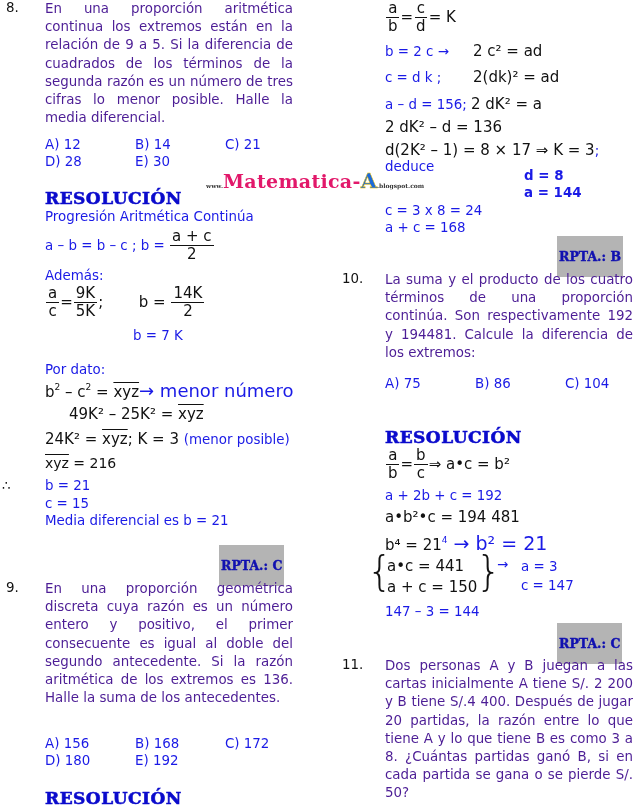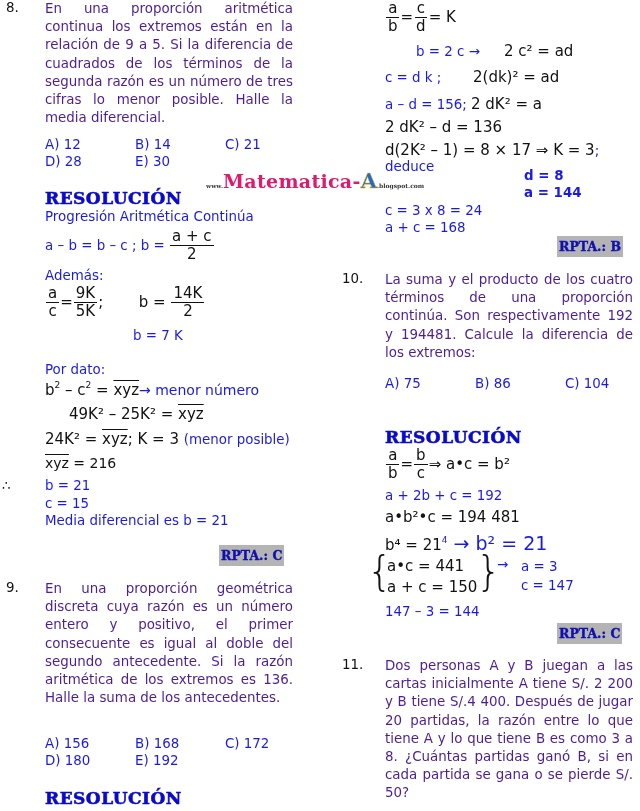--- a/index.html
+++ b/index.html
@@ -8,21 +8,21 @@
   .abs { position:absolute; }
   .blue { color:#1a1ae6; }
   .black { color:#111; }
   .num { position:absolute; color:#111; font-size:13.4px; }
   .para { position:absolute; text-align:justify; text-align-last:left; line-height:18.2px; color:#4c1d95; }
   .opts { position:absolute; line-height:17px; }
   .opts span { display:inline-block; }
   .heading { position:absolute; font-family:"DejaVu Serif", "Liberation Serif", serif; font-weight:900;
              color:#0a0acc; font-size:17px; letter-spacing:0.5px; -webkit-text-stroke:0.6px #0a0acc; }
   .rpta { position:absolute; background:#b4b4b4; color:#1010b0; font-family:"DejaVu Serif", serif;
-          font-weight:900; font-size:12.5px; padding:2px 2px; line-height:17px; -webkit-text-stroke:0.4px #1010b0; }
+          font-weight:900; font-size:12.5px; padding:12px 2px; line-height:17px; -webkit-text-stroke:0.4px #1010b0; }
   .frac { display:inline-flex; flex-direction:column; align-items:center; vertical-align:middle; line-height:17px; margin:0 1px; }
   .frac .n { border-bottom:1px solid #111; padding:0 2px; }
   .frac .d { padding:0 2px; }
   .m { color:#111; font-size:15px; }
   .ov { text-decoration:overline; }
   sup { font-size:9px; vertical-align:7px; }
   .logo { position:absolute; font-family:"DejaVu Serif", serif; font-weight:900; }
   .logo .www { font-size:6px; color:#333; }
   .logo .main { font-size:19px; color:#e2186a; letter-spacing:0.3px; }
   .logo .A { font-size:21px; color:#1d6ad8; -webkit-text-stroke:0.5px #f4c300; }
@@ -68,21 +68,21 @@
   <span>b =</span>
   <span class="frac">
       <span class="n">14K</span>
       <span class="d">2</span>
     </span>
 </div>
 <div class="abs blue" style="left:133px;top:328px;">b = 7 K</div>
 
 <div class="abs blue" style="left:45px;top:362px;">Por dato:</div>
 <div class="abs m" style="left:45px;top:380px;">
-  <span>b</span><sup>2</sup><span> – c</span><sup>2</sup><span> = </span><span class="ov">xyz</span><span class="blue" style="font-size:14px">→ menor número</span>
+  <span>b</span><sup>2</sup><span> – c</span><sup>2</sup><span> = </span><span class="ov">xyz</span><span class="blue" style="font-size:18px">→ menor número</span>
 </div>
 <div class="abs m" style="left:45px;top:405px;margin-left:24px;">
   <span>49K² – 25K² = </span><span class="ov">xyz</span>
 </div>
 <div class="abs m" style="left:45px;top:430px;">
   <span>24K² = </span><span class="ov">xyz</span><span>; K = 3</span>
   <span class="blue" style="font-size:13.4px">(menor posible)</span>
 </div>
 <div class="abs m" style="left:45px;top:455px;font-size:14px;">
   <span class="ov">xyz</span><span> = 216</span>
@@ -106,21 +106,21 @@
 
 <div class="abs m" style="left:385px;top:0px;">
   <span class="frac">
       <span class="n">a</span>
       <span class="d">b</span>
     </span>=<span class="frac">
       <span class="n">c</span>
       <span class="d">d</span>
     </span><span>= K</span>
 </div>
-<div class="abs" style="left:385px;top:42px;margin-left:31px;">
+<div class="abs" style="left:385px;top:42px;">
   <span class="blue" style="display:inline-block;width:88px">b = 2 c  →</span><span class="m">2 c² = ad</span>
 </div>
 <div class="abs" style="left:385px;top:68px;">
   <span class="blue" style="display:inline-block;width:88px">c = d k ;</span><span class="m">2(dk)² = ad</span>
 </div>
 <div class="abs" style="left:385px;top:95px;">
   <span class="blue">a – d = 156;</span> <span class="m">2 dK² = a</span>
 </div>
 <div class="abs m" style="left:385px;top:118px;">2 dK² – d = 136</div>
 <div class="abs" style="left:385px;top:141px;">

